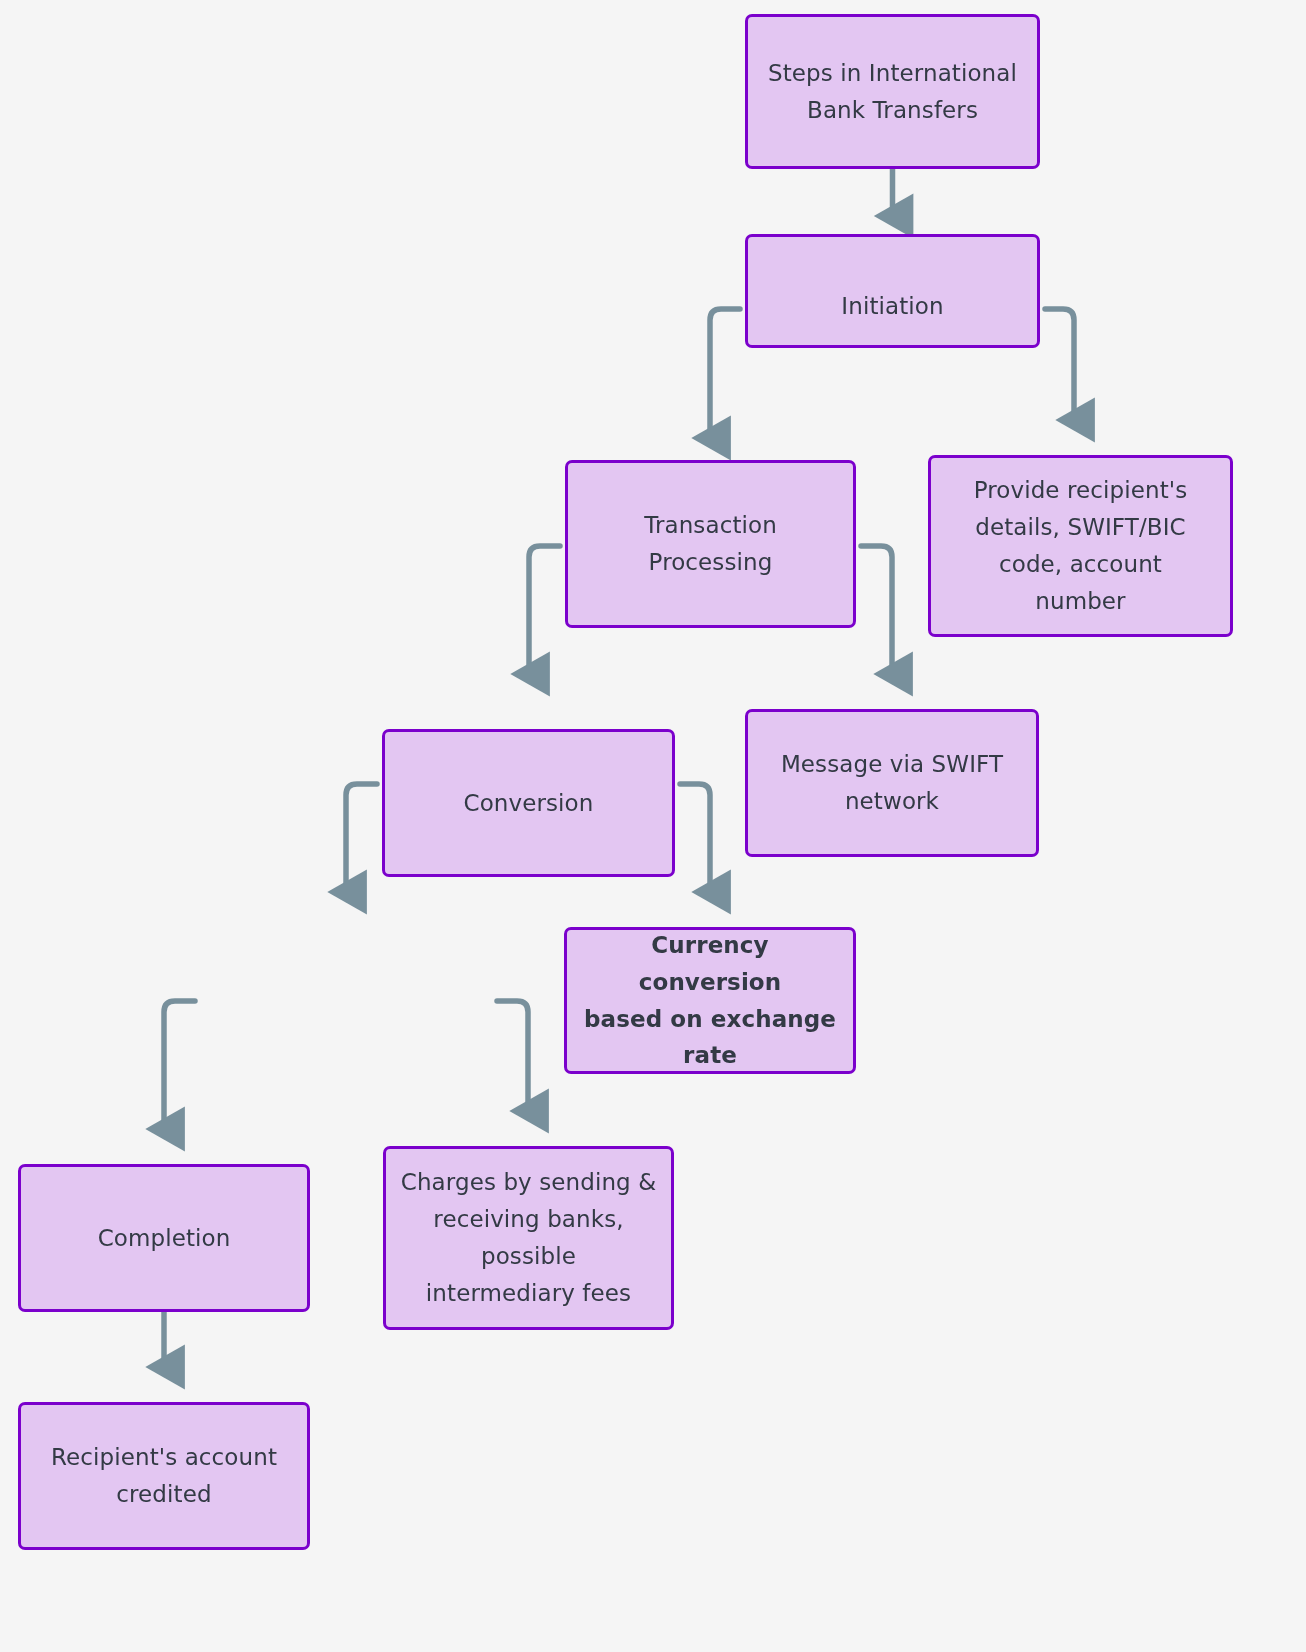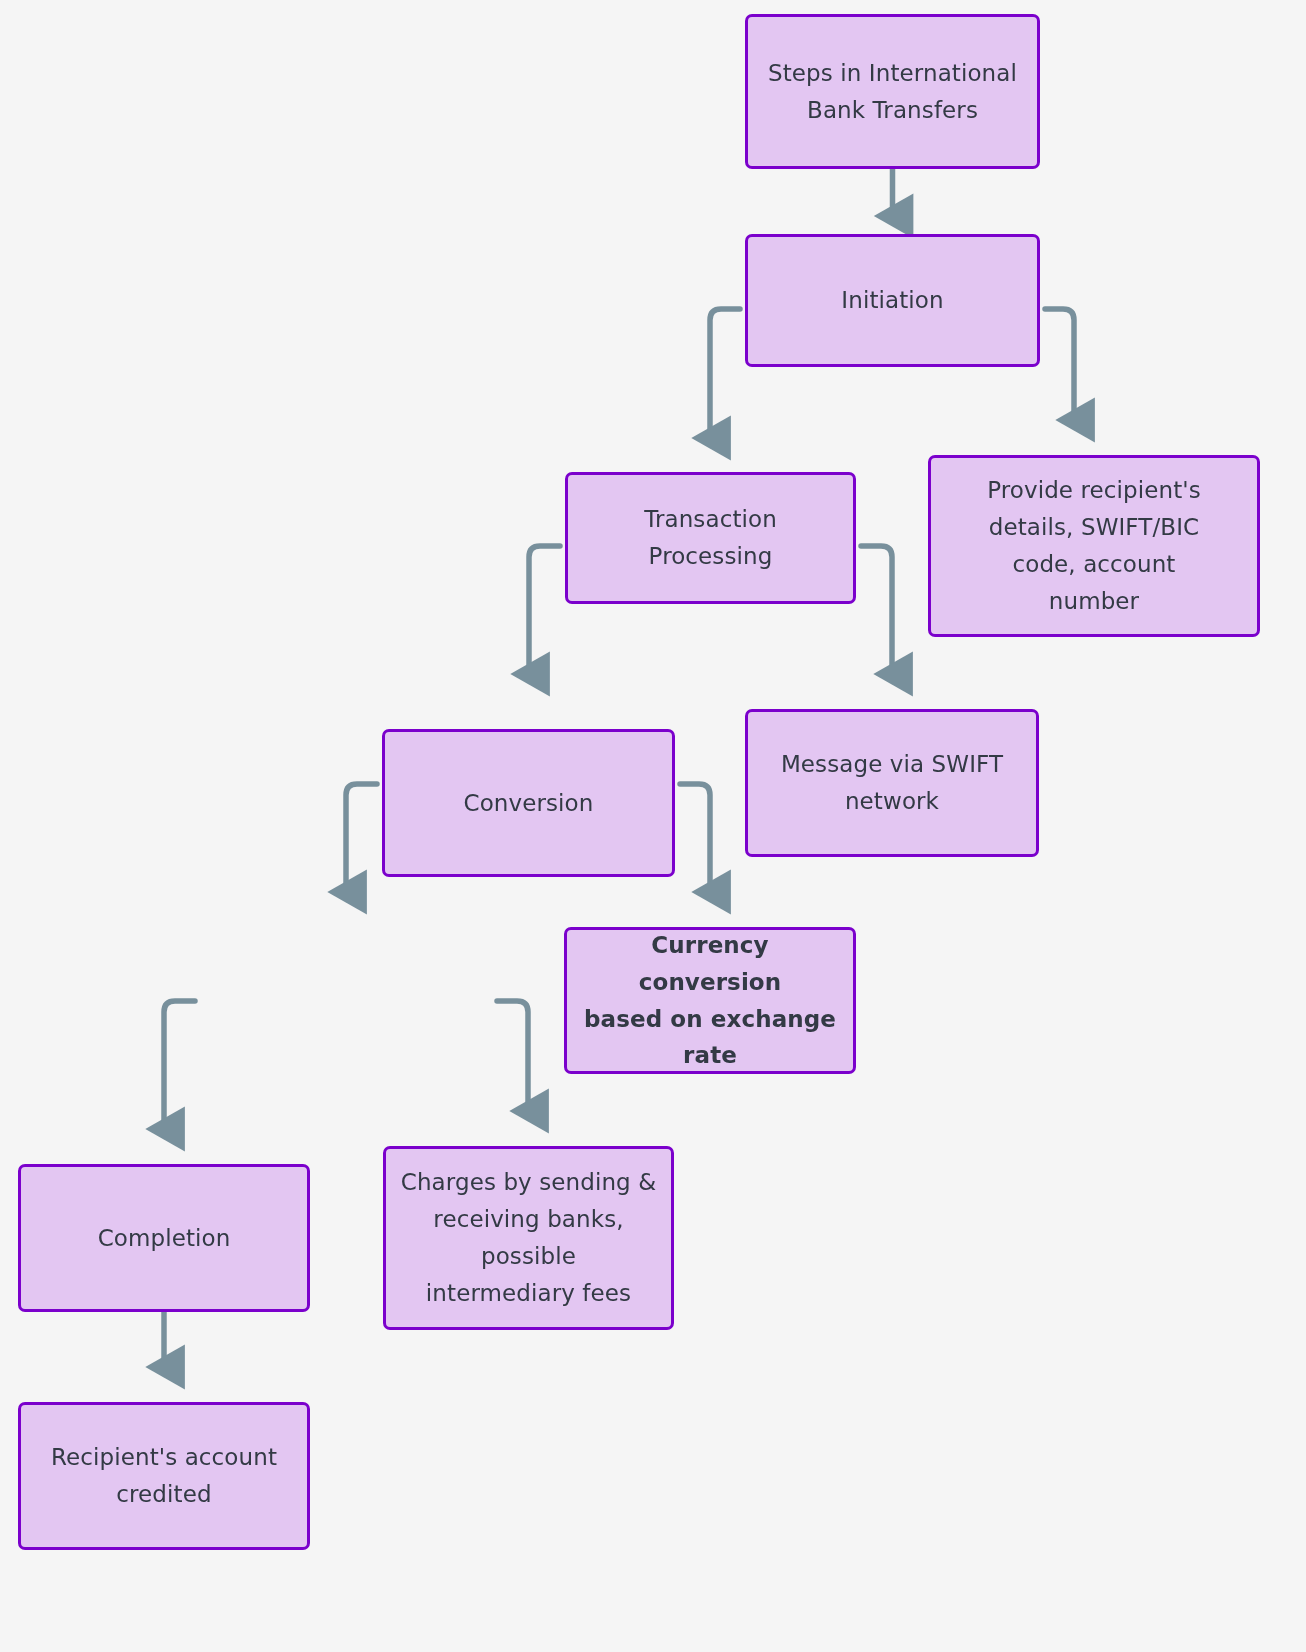--- a/index.html
+++ b/index.html
@@ -95,32 +95,32 @@
     <g>
       <path d="M 164 1312 L 164 1367" fill="none" stroke="#78909c" stroke-width="5.5" stroke-linecap="round" marker-end="url(#arrowhead)"></path>
     </g>
   </svg>
 
   <div class="node" style="left: 745px; top: 14px; width: 295px; height: 155px;">
     <span class="node-label">Steps in International
 Bank Transfers</span>
   </div>
 
-  <div class="node" style="left: 745px; top: 234px; width: 295px; height: 133px;">
+  <div class="node" style="left: 745px; top: 234px; width: 295px; height: 114px; align-items: flex-end;">
     <span class="node-label">Initiation</span>
   </div>
 
-  <div class="node" style="left: 928px; top: 455px; width: 332px; height: 182px;">
+  <div class="node" style="left: 928px; top: 455px; width: 305px; height: 182px;">
     <span class="node-label">Provide recipient's
 details, SWIFT/BIC
 code, account
 number</span>
   </div>
 
-  <div class="node" style="left: 565px; top: 472px; width: 291px; height: 132px;">
+  <div class="node" style="left: 565px; top: 460px; width: 291px; height: 168px;">
     <span class="node-label">Transaction
 Processing</span>
   </div>
 
   <div class="node" style="left: 745px; top: 709px; width: 294px; height: 148px;">
     <span class="node-label">Message via SWIFT
 network</span>
   </div>
 
   <div class="node" style="left: 382px; top: 709px; width: 293px; height: 148px; margin-top: 20px;">

